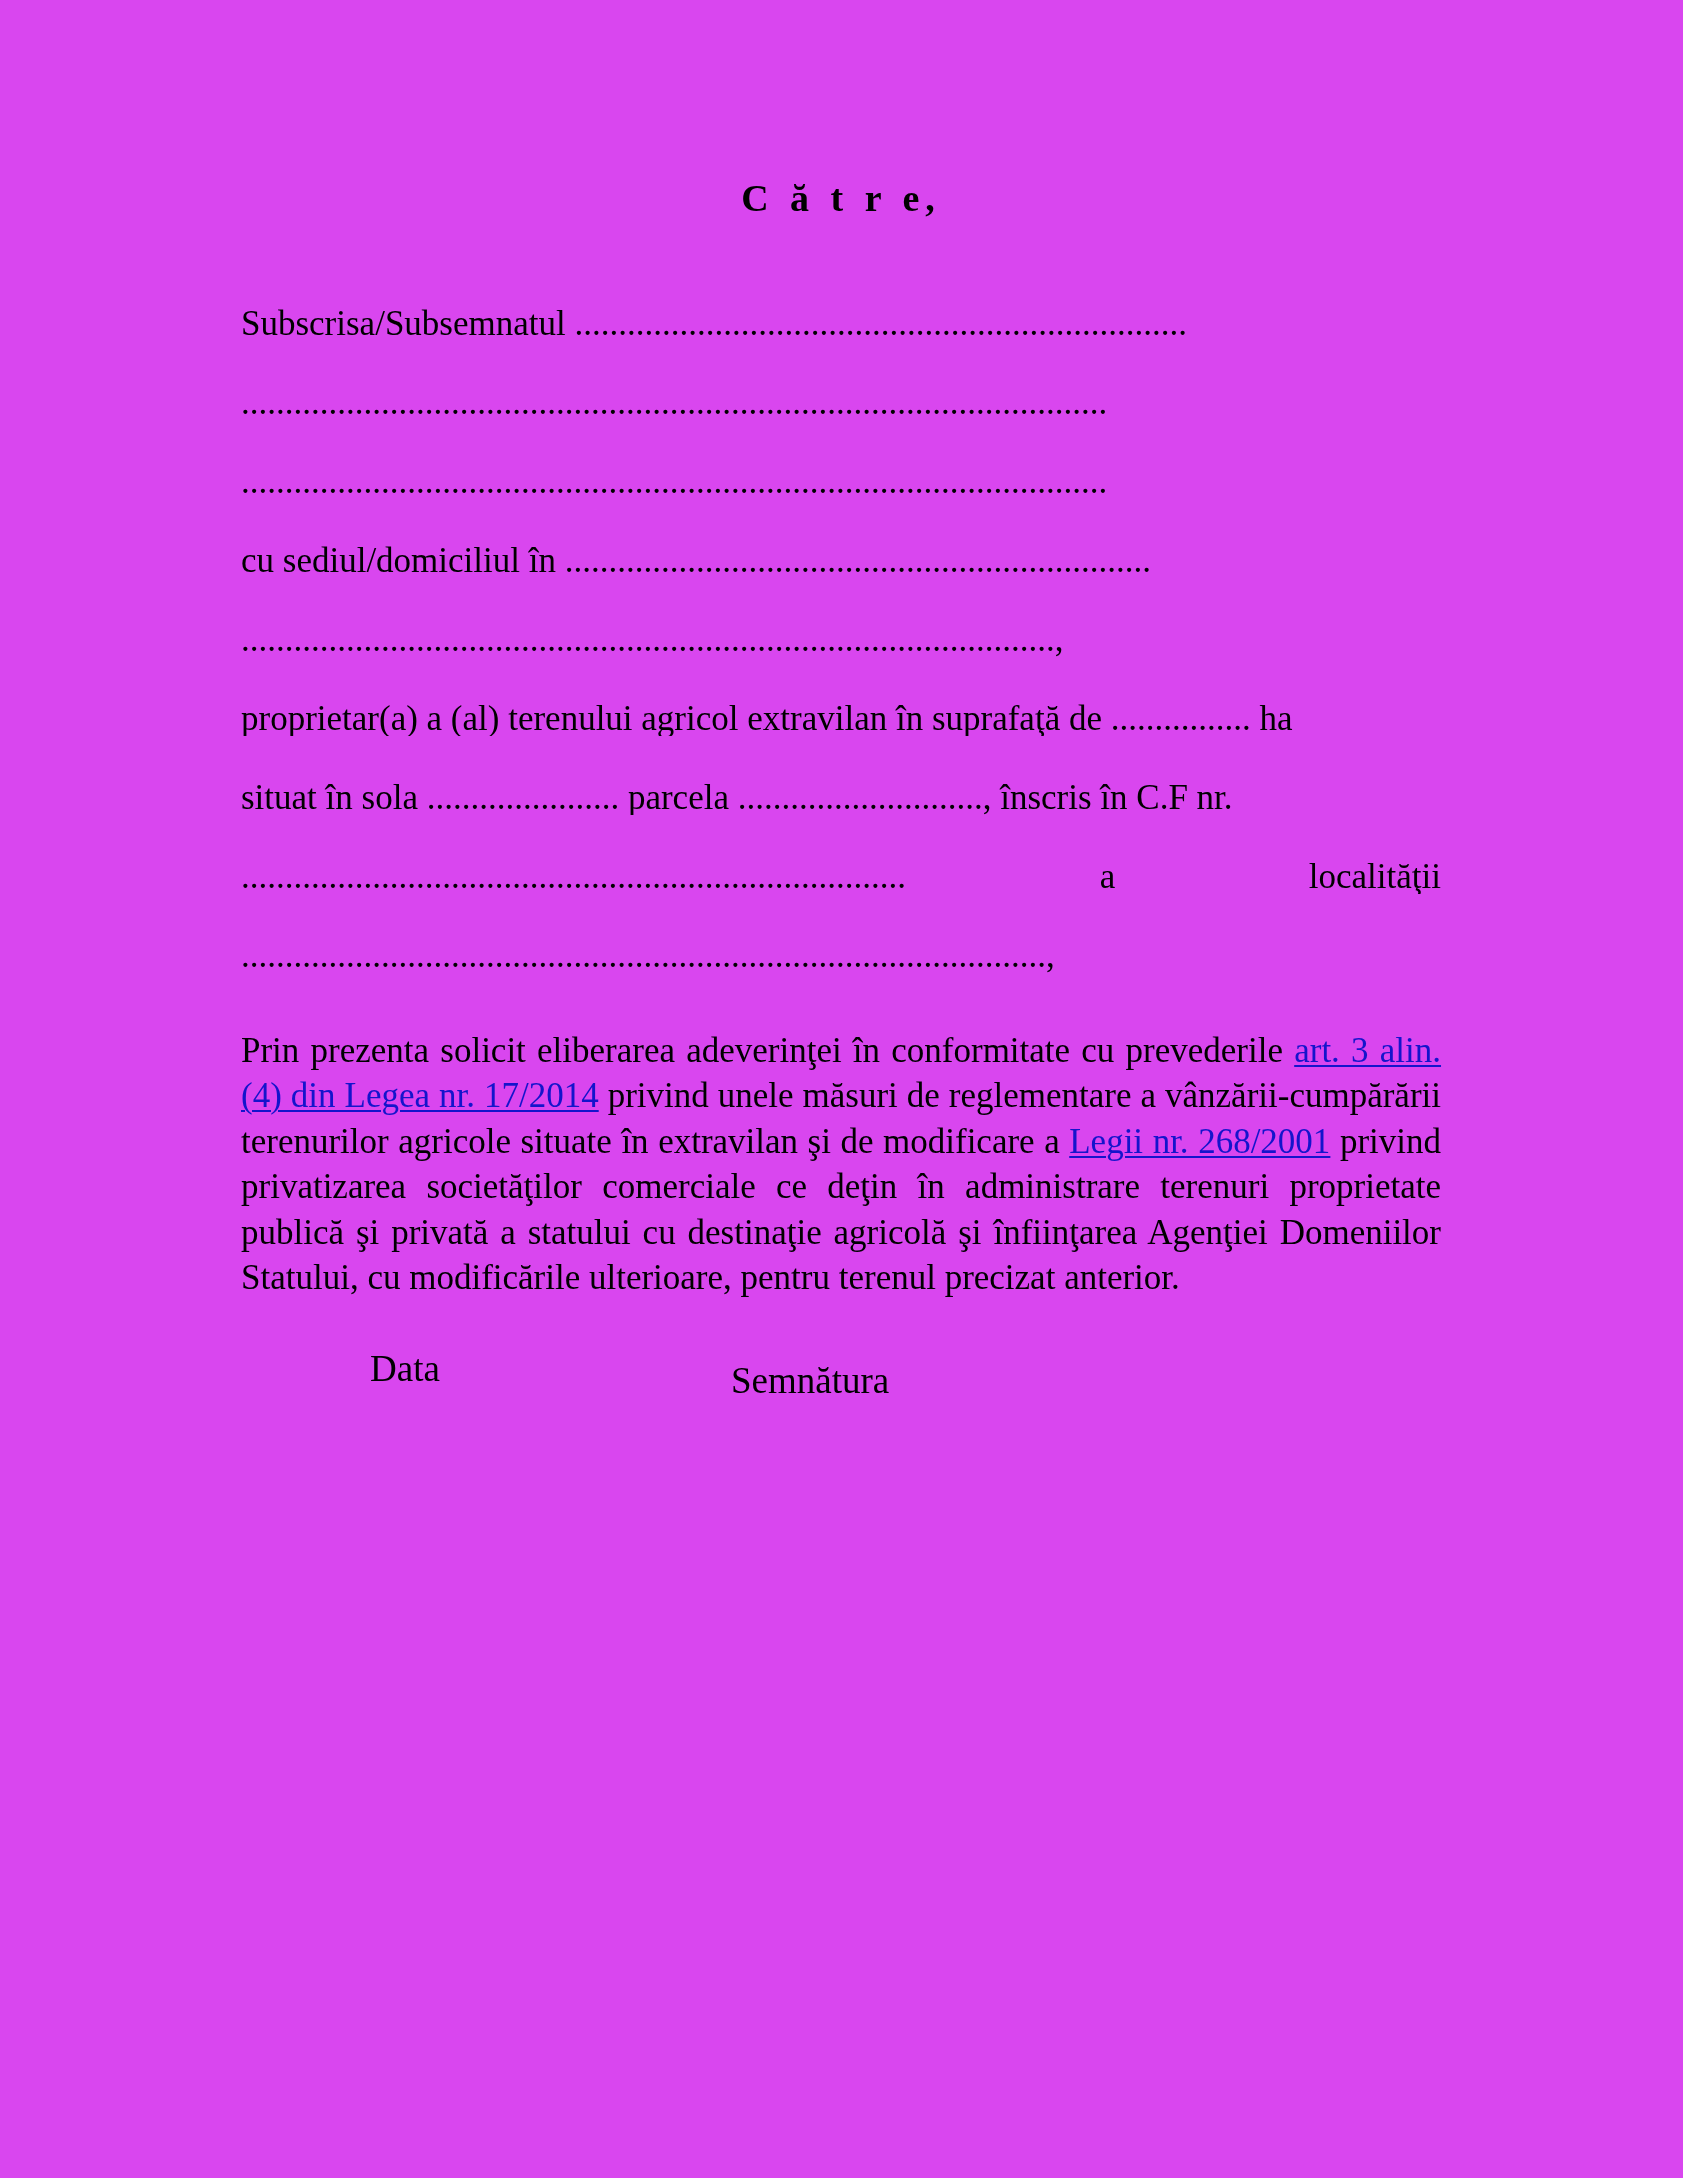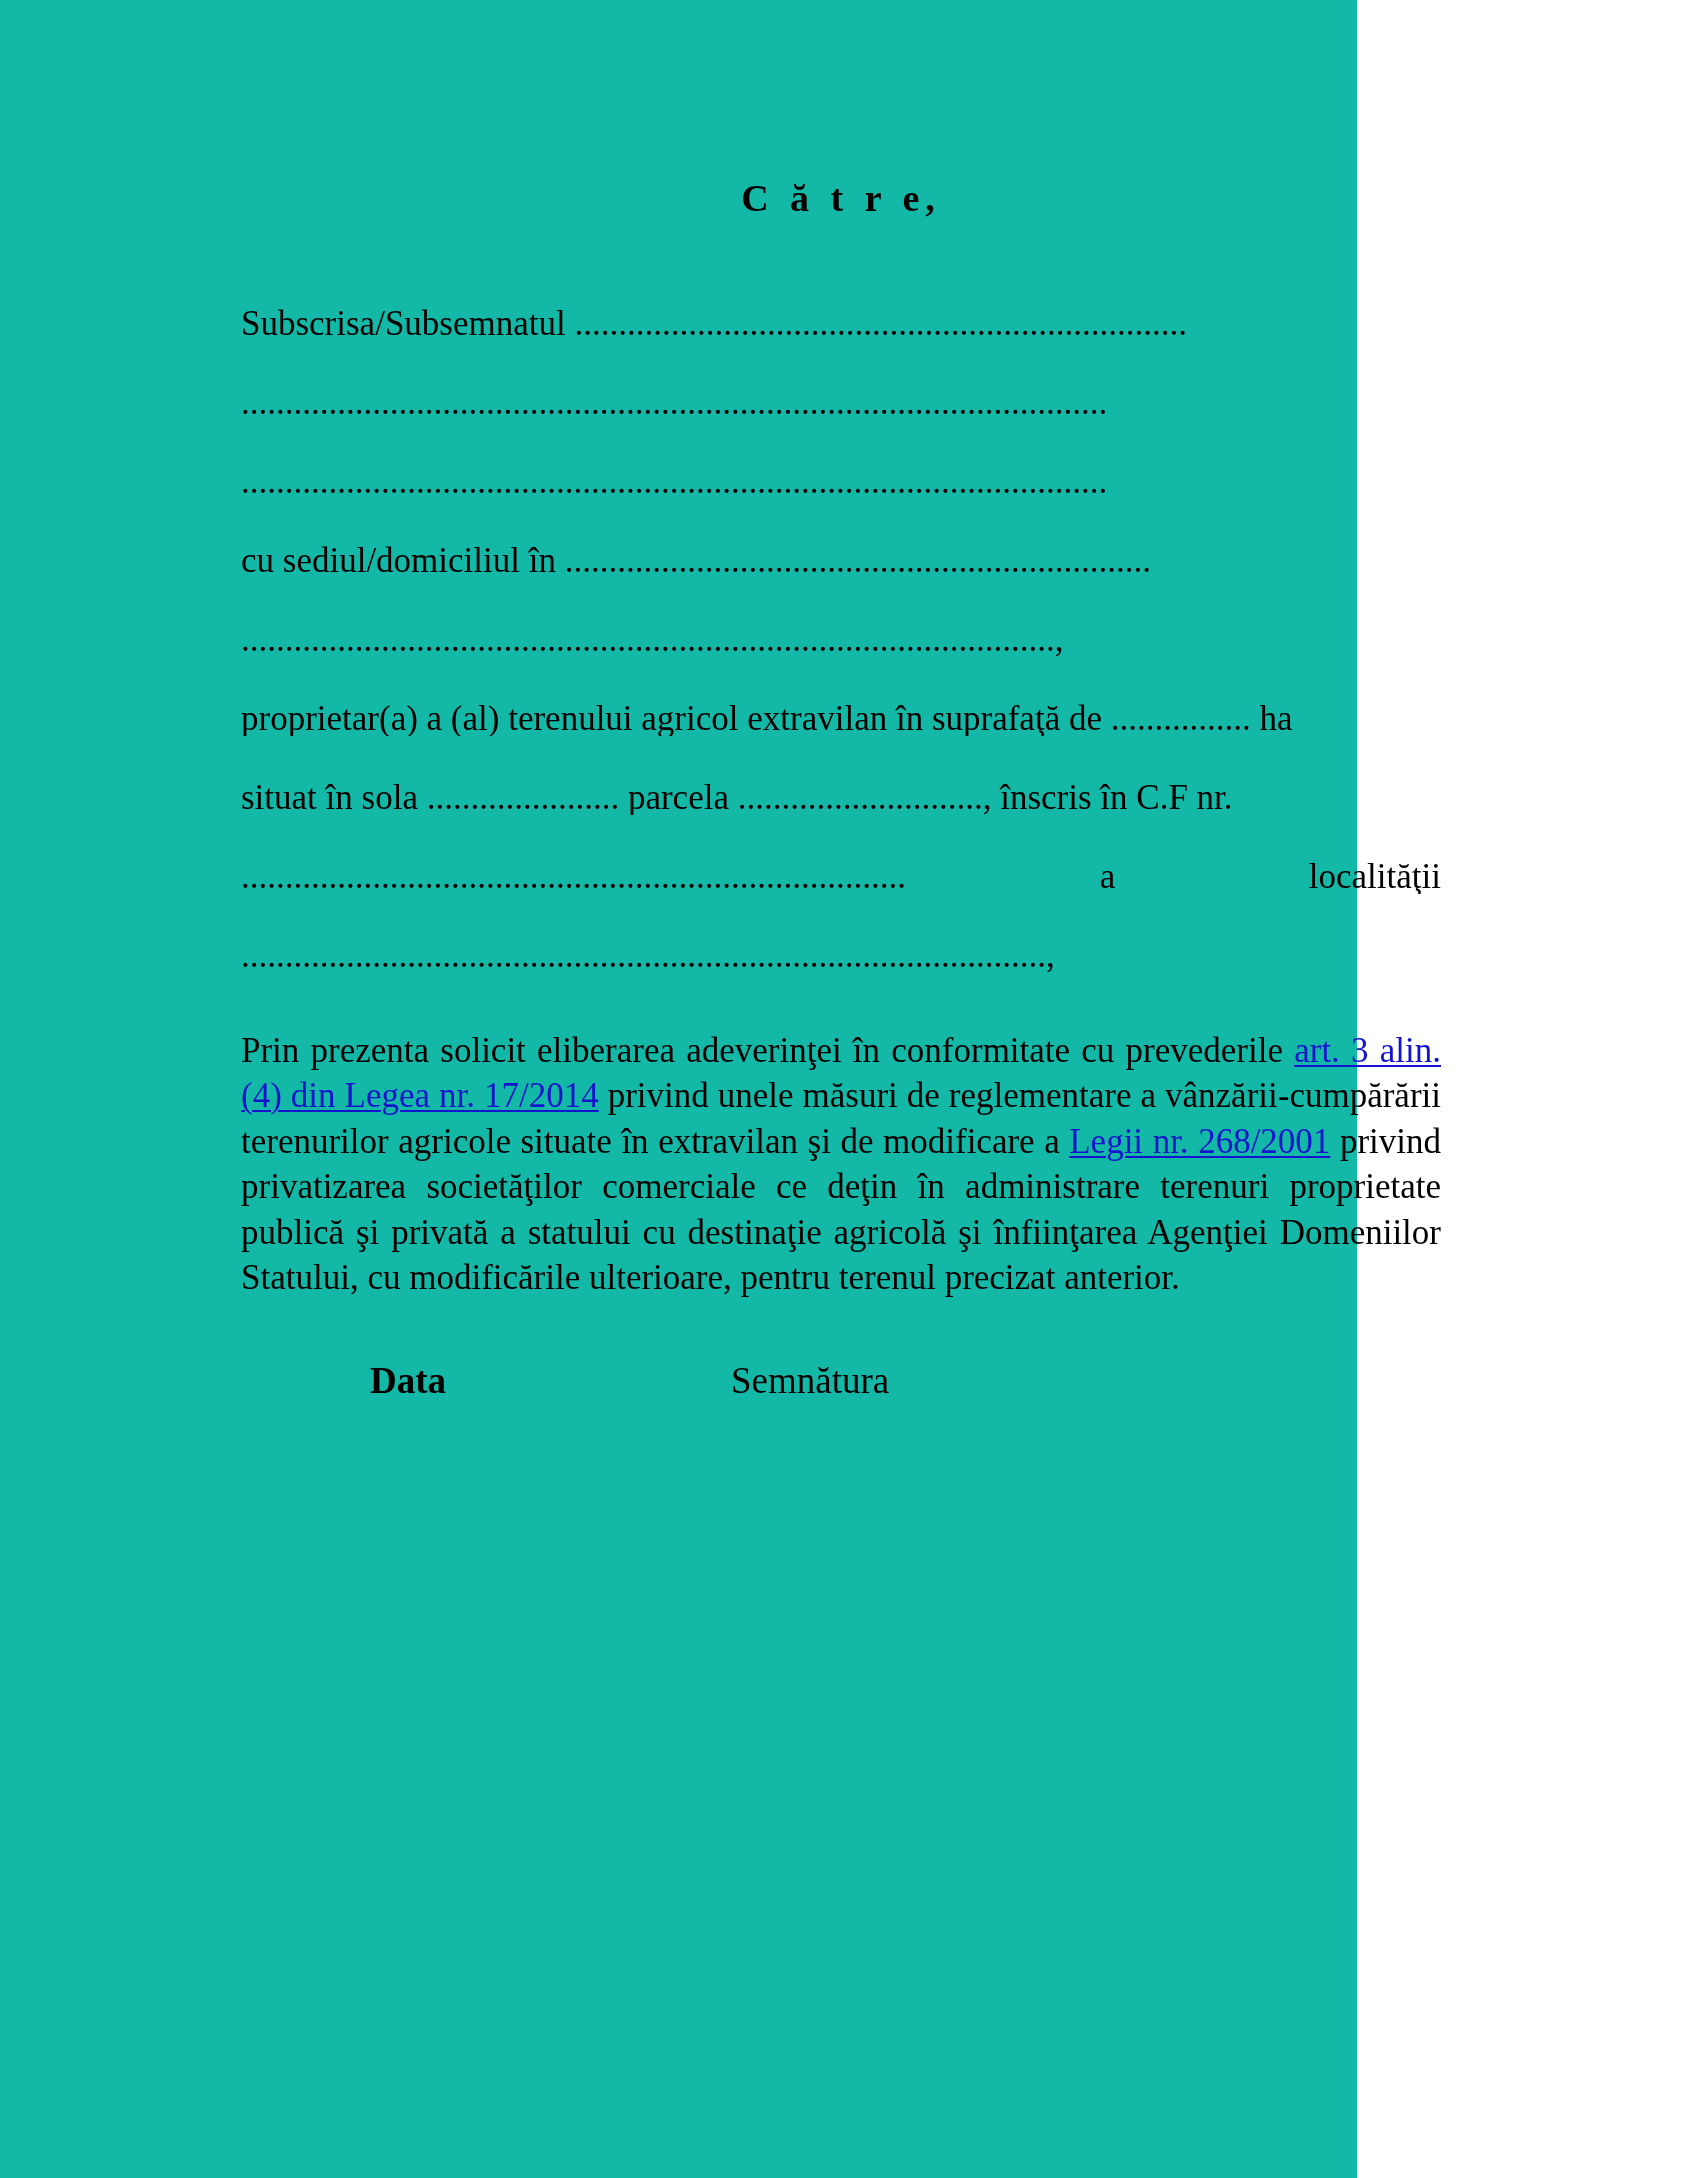--- a/index.html
+++ b/index.html
@@ -10,23 +10,23 @@
   body {
     width: 1683px;
     height: 2178px;
     font-family: "Liberation Serif", "DejaVu Serif", serif;
     color: #000000;
     -webkit-font-smoothing: antialiased;
   }
 
   .page {
     position: relative;
-    width: 1357px;
+    width: 1683px;
     height: 2178px;
-    background: #14b8a6;
+    background: #d946ef;
     box-sizing: border-box;
     padding: 0;
   }
 
   
   .content {
     position: absolute;
     left: 241px;
     top: 0;
     width: 1200px;
@@ -97,22 +97,21 @@
   .sig-row {
     margin-top: 46px;
     font-size: 37px;
     line-height: 1.2;
     position: relative;
     height: 51px;
   }
   .sig-data {
     position: absolute;
     left: 129px;
-    top: 12px;
-    font-weight: bold;
+    top: 0;
   }
   .sig-semn {
     position: absolute;
     left: 490px;
     top: 12px;
   }
 
   .dots { letter-spacing: 0px; }
 </style>
 </head>

